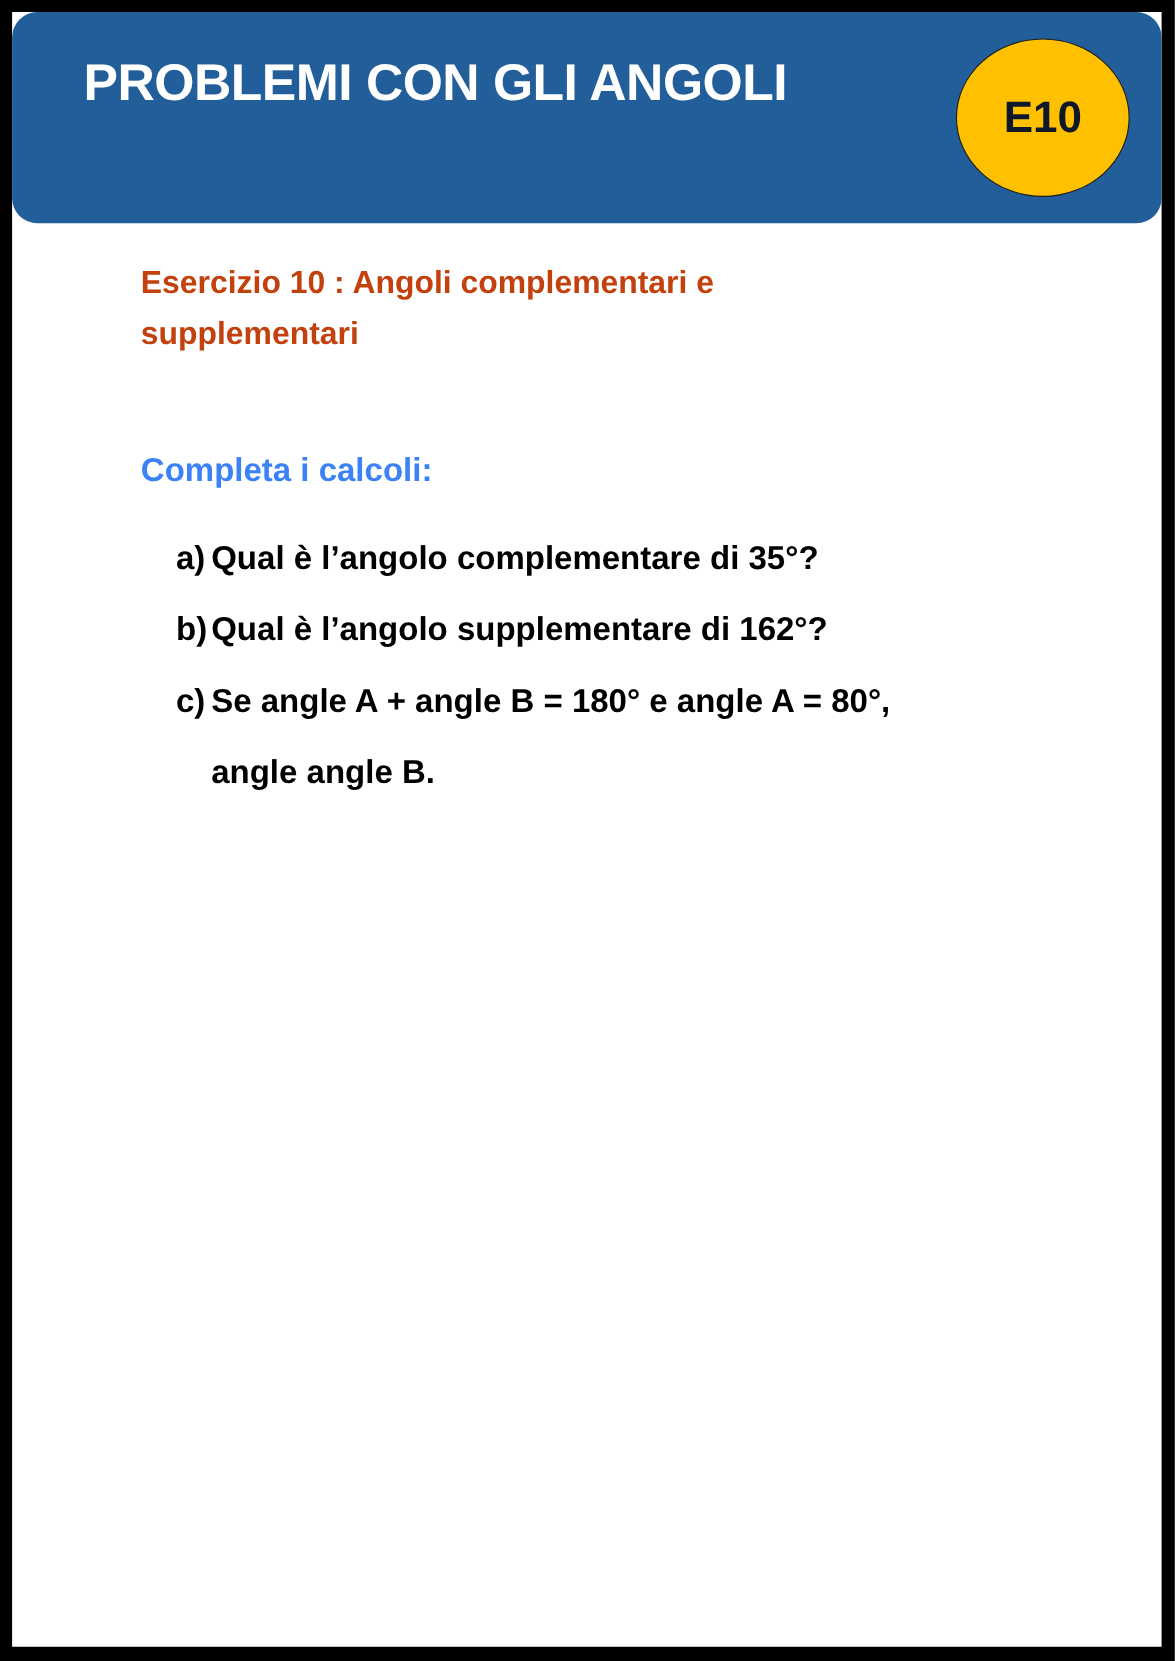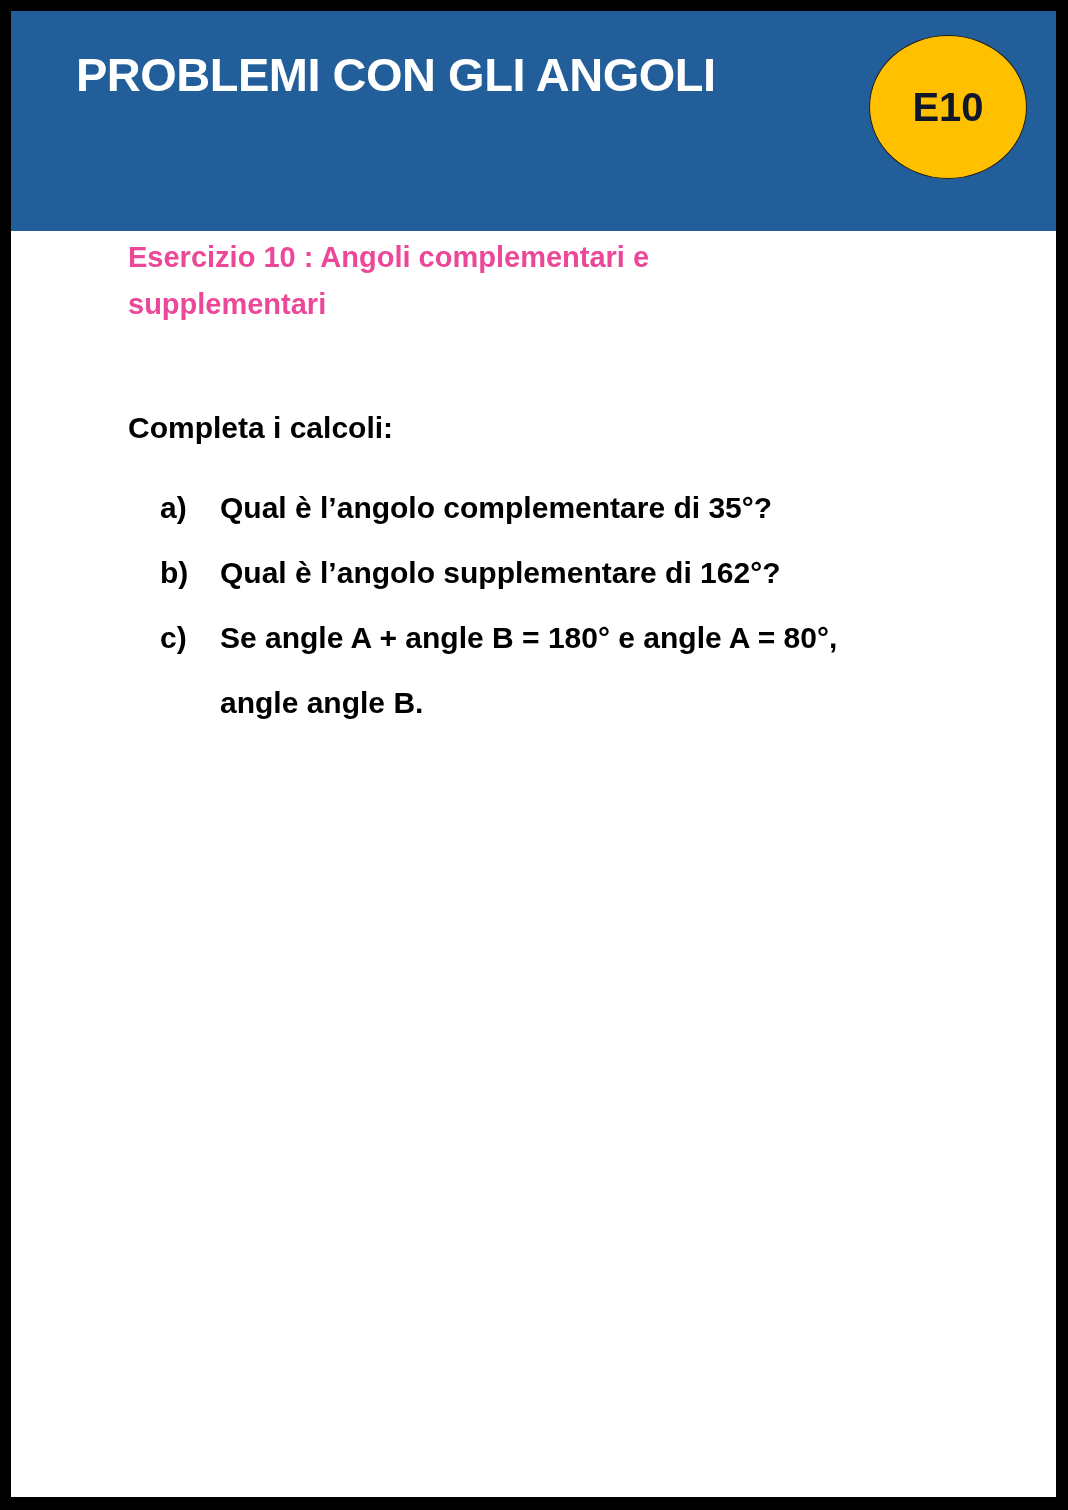--- a/index.html
+++ b/index.html
@@ -8,47 +8,48 @@
       font-family: "Liberation Sans", "DejaVu Sans", sans-serif;
     }
     .page-frame {
       position: absolute; left: 0; top: 0; width: 1068px; height: 1510px;
       box-sizing: border-box;
       border-top: 11px solid #000; border-left: 11px solid #000;
       border-right: 12px solid #000; border-bottom: 13px solid #000;
       background: #fff;
     }
     .header {
-      position: absolute; left: 11px; top: 11px; width: 1045px; height: 220px;
+      position: absolute; left: 11px; top: 11px; width: 1045px; height: 192px;
       background: #225e9a;
+      border-radius: 23px;
     }
     .header-title {
       position: absolute; left: 65px; top: 30px;
       color: #ffffff; font-weight: bold; font-size: 47px; line-height: 67px;
       letter-spacing: -0.5px;
     }
     .badge {
       position: absolute; left: 858px; top: 24px; width: 158px; height: 144px;
       border-radius: 50%; background: #ffc000; border: 1.5px solid #1d1d1d;
       box-sizing: border-box;
       display: flex; align-items: center; justify-content: center;
     }
     .badge-label { font-size: 40px; font-weight: bold; color: #0f172a; }
     .exercise-title {
       position: absolute; left: 128px; top: 234px; width: 700px;
-      color: #ec4899; font-weight: bold; font-size: 29px; line-height: 47px;
+      color: #c2410c; font-weight: bold; font-size: 29px; line-height: 47px;
     }
     .instruction {
       position: absolute; left: 128px; top: 404px;
-      color: #000000; font-weight: bold; font-size: 30px; line-height: 48px;
+      color: #3b82f6; font-weight: bold; font-size: 30px; line-height: 48px;
     }
     .questions { position: absolute; left: 160px; top: 484px; width: 820px; }
     .question { display: flex; font-weight: bold; font-size: 30px; color: #000; line-height: 48px; margin-bottom: 17px; }
     .q-letter { width: 32px; flex: none; }
-    .q-text { flex: 1; margin-left: 28px; }
+    .q-text { flex: 1; }
     .q-cont { line-height: 48px; margin-top: 17px; display: block; }
   </style>
 </head>
 <body>
 
 <div class="page-frame"></div>
 
 <div class="header">
   <div class="header-title">
     <div>PROBLEMI CON GLI ANGOLI</div>

